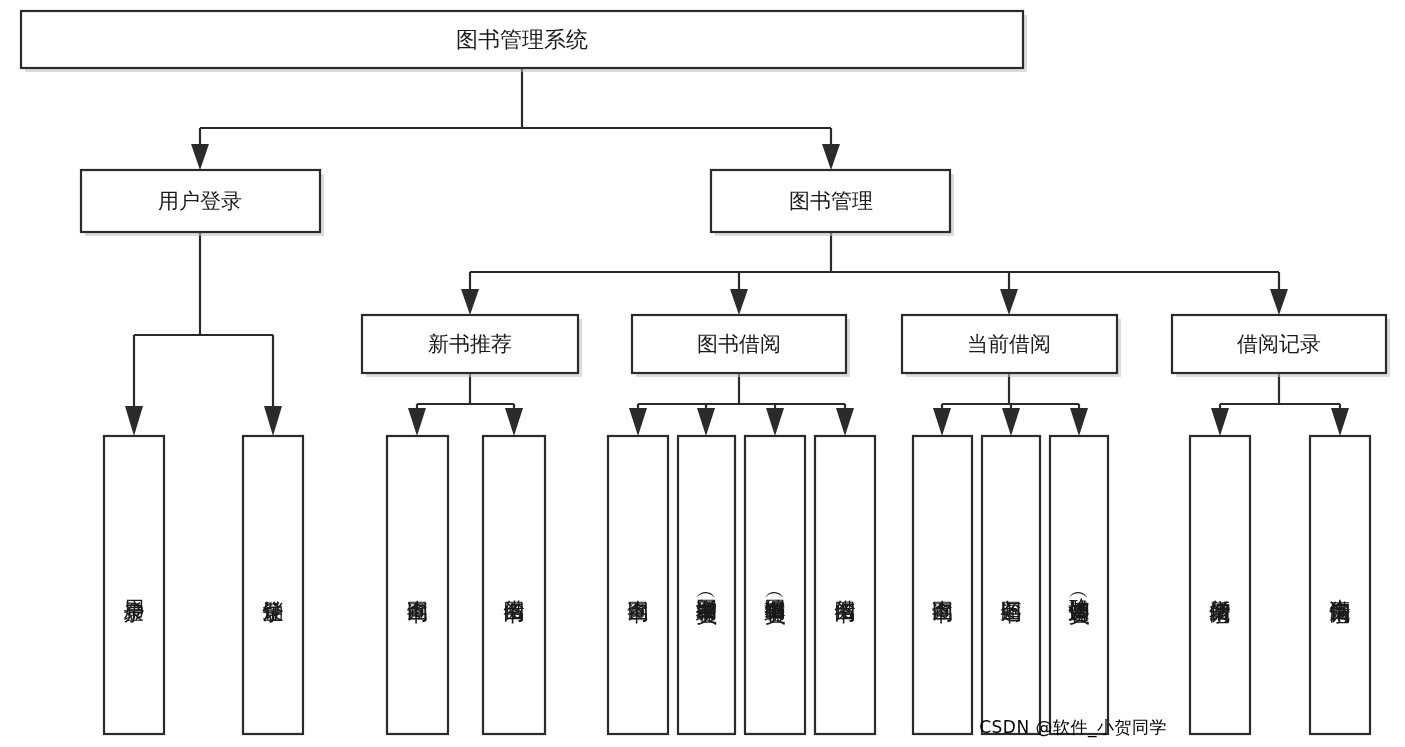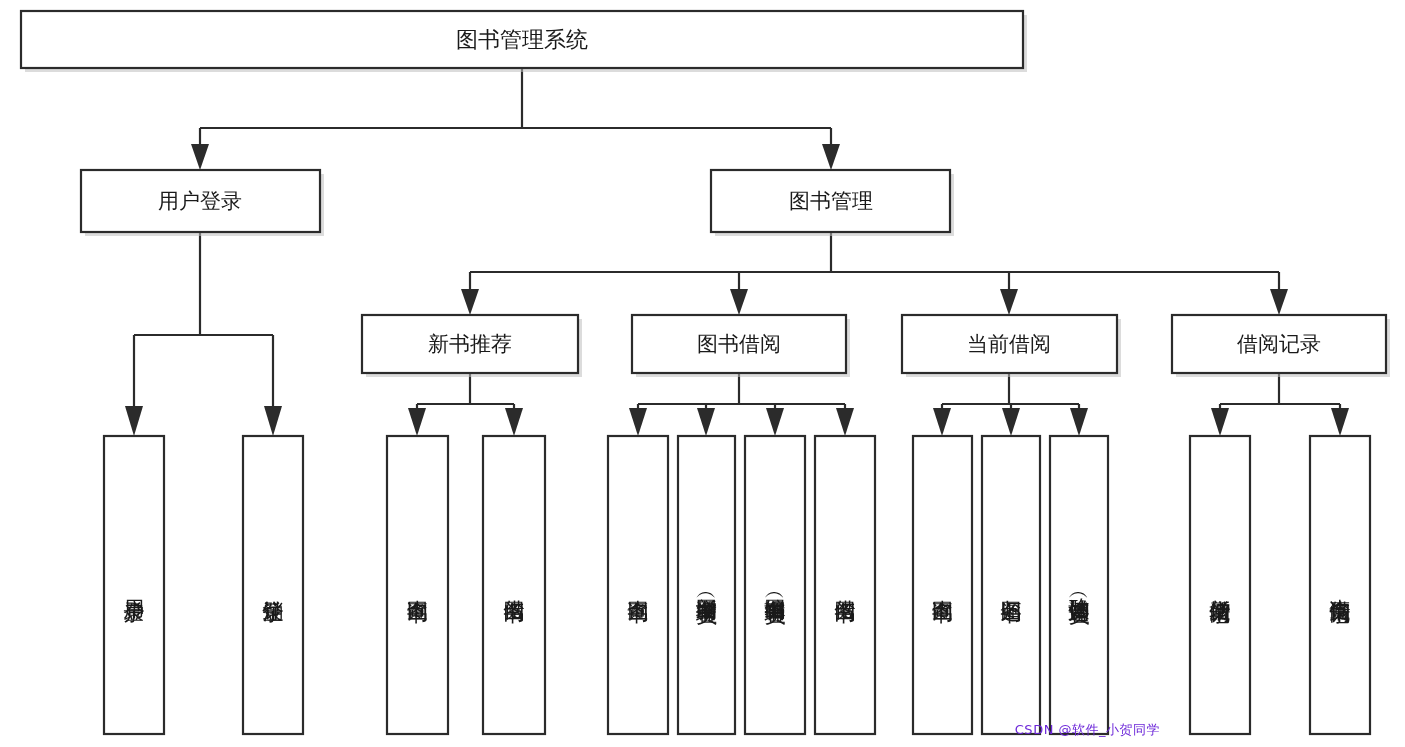--- a/index.html
+++ b/index.html
@@ -73,25 +73,25 @@
     display: flex;
     align-items: center;
     justify-content: center;
     text-align: center;
     white-space: nowrap;
     letter-spacing: 1px;
     pointer-events: none;
   }
   #watermark {
     position: absolute;
-    right: 20px;
+    right: 13px;
     bottom: 8px;
     font-family: "DejaVu Sans", "Liberation Sans", sans-serif;
-    font-size: 13px;
-    color: #6d28d9;
+    font-size: 17px;
+    color: #000000;
     letter-spacing: 0.5px;
     user-select: none;
   }
 </style>
 </head>
 <body>
 
 <div id="diagram-root">
 
   <svg id="tree-svg" viewBox="0 0 1405 747">

